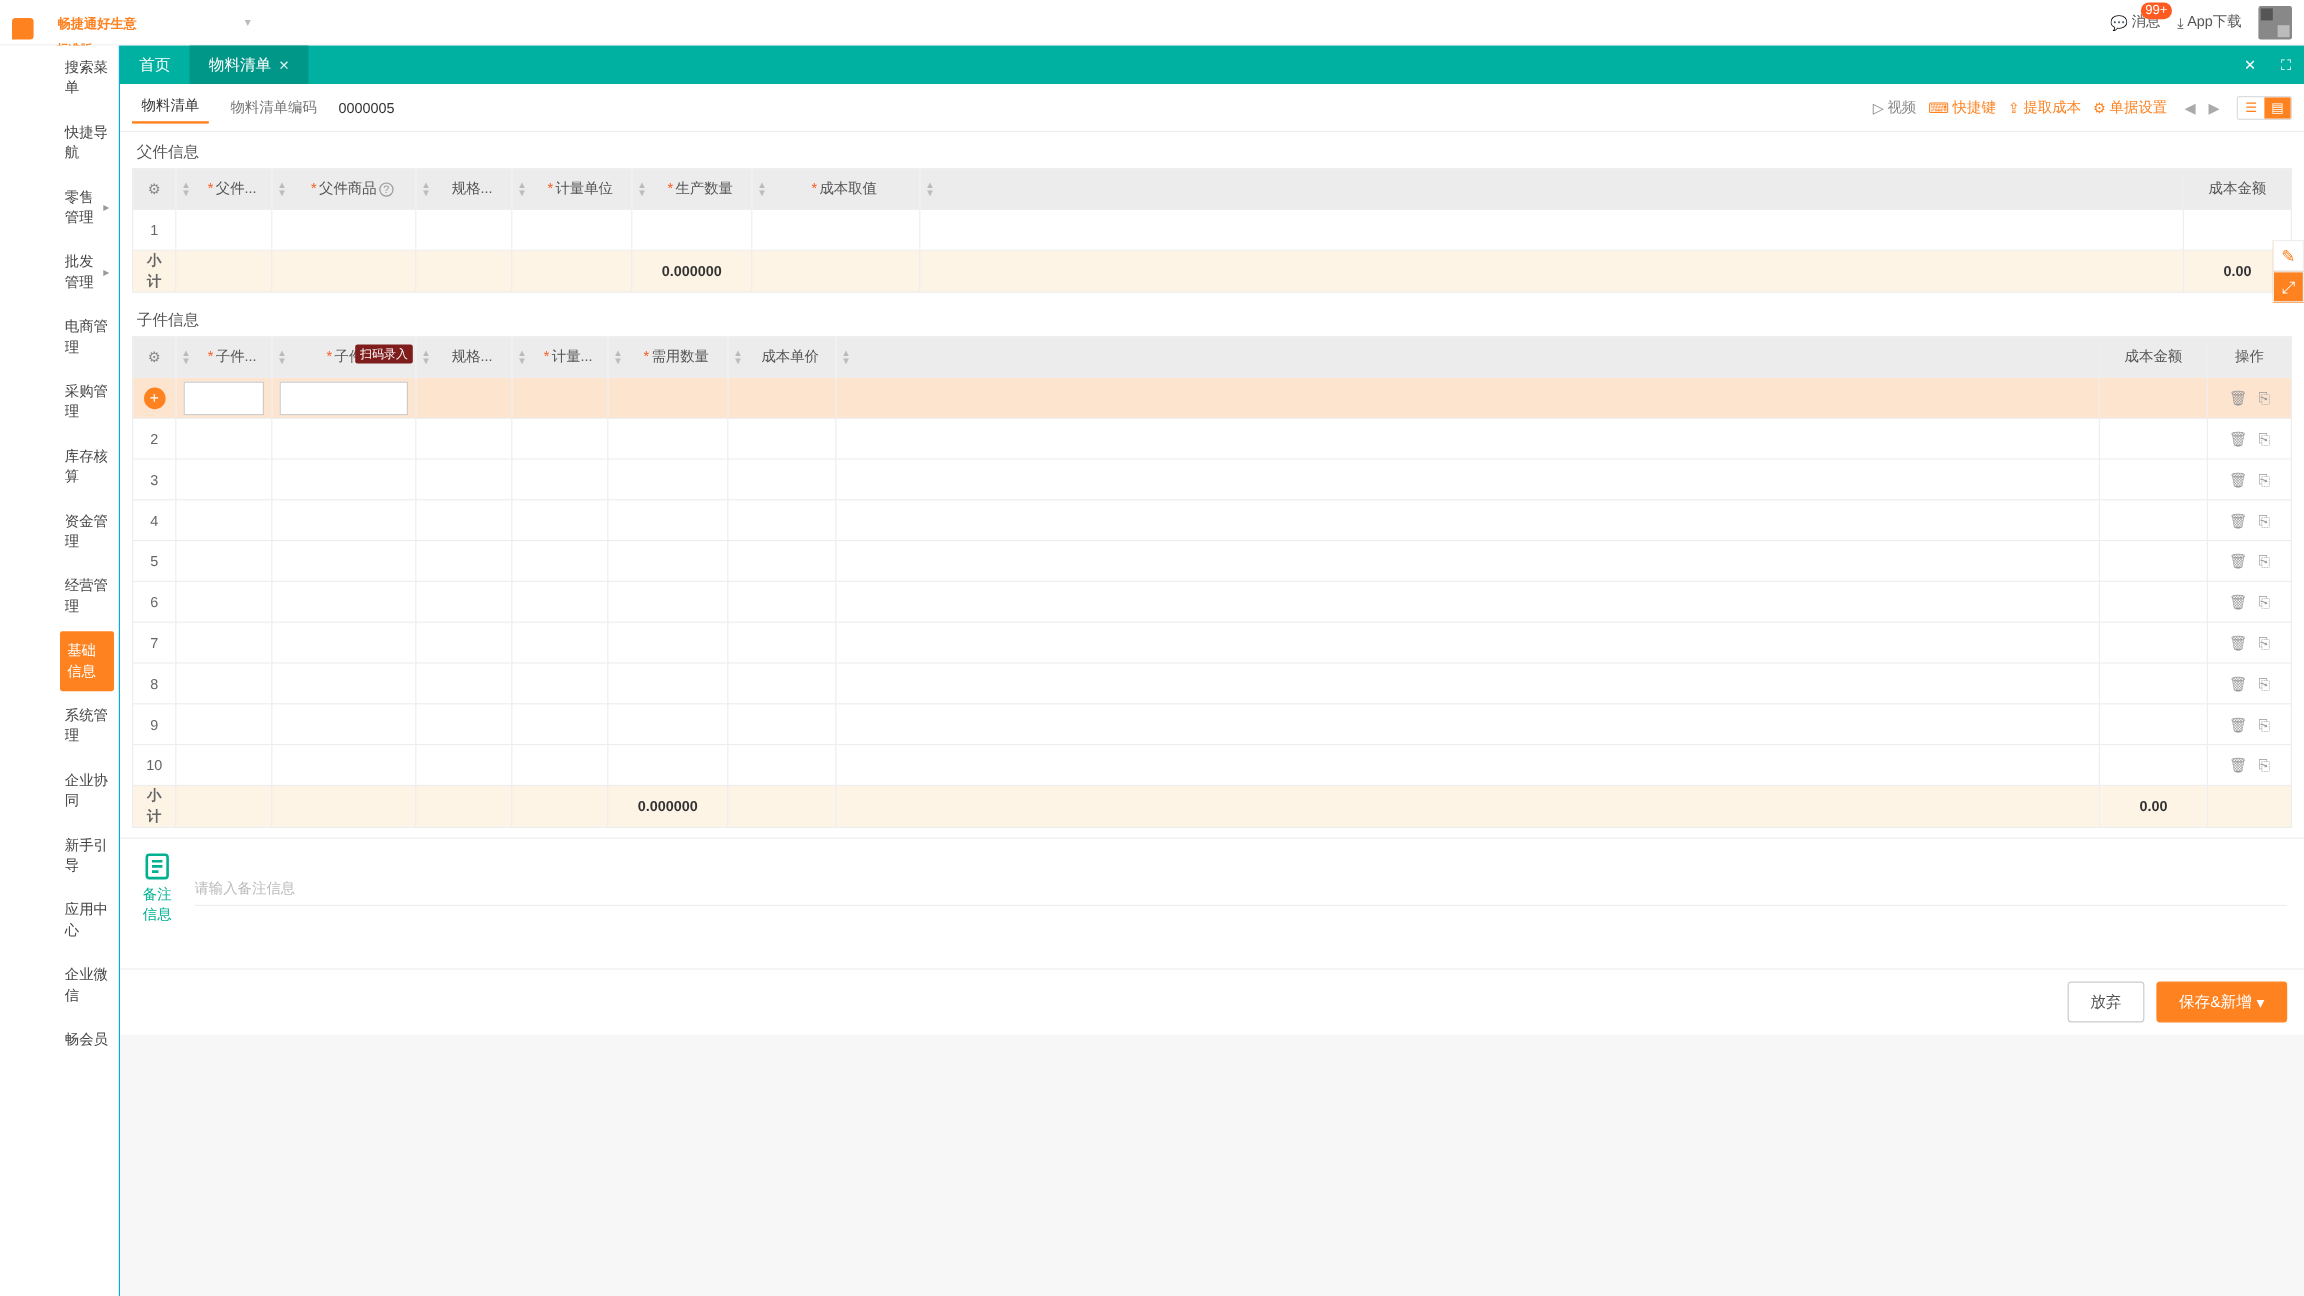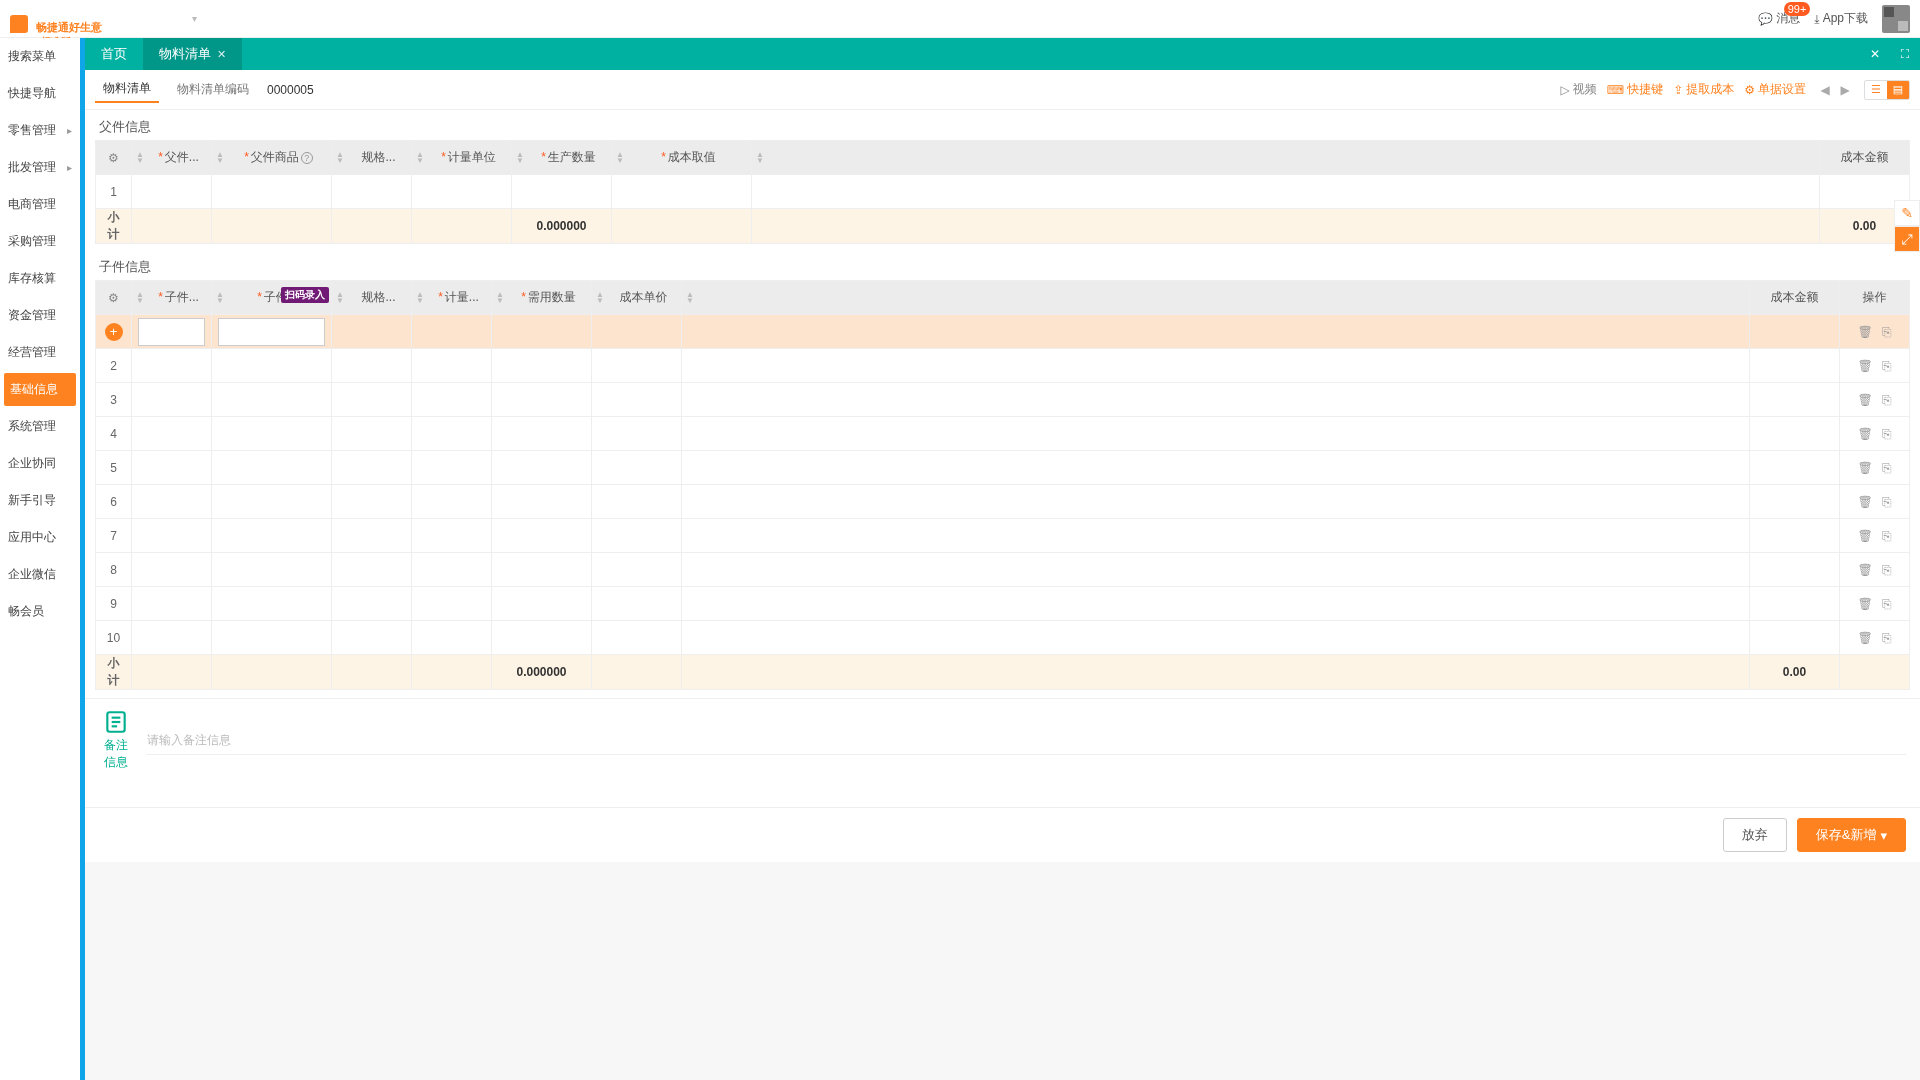--- a/index.html
+++ b/index.html
@@ -1,32 +1,32 @@
 <!DOCTYPE html>
 <html><head>
 <meta charset="utf-8">
 <style>
 * { box-sizing: border-box; margin: 0; padding: 0; }
 body { font-family: "Microsoft YaHei", Arial, sans-serif; font-size: 12px; color: #333; background: #fff; overflow: hidden; }
 .topbar { height: 38px; display: flex; align-items: center; padding: 0 10px; border-bottom: 1px solid #eee; }
 .logo { display: flex; align-items: center; gap: 4px; color: #ff8220; font-weight: bold; font-size: 11px; flex-direction: column; line-height: 1; }
-.logo-row { display: flex; align-items: flex-end; gap: 8px; margin-top: 24px; }
+.logo-row { display: flex; align-items: flex-start; gap: 20px; margin-top: 24px; }
 .logo-mark { width: 18px; height: 18px; background: #ff8220; border-radius: 3px 3px 3px 0; }
 .logo-sub { font-size: 10px; }
 .company { margin-left: 20px; color: #999; display: flex; align-items: center; gap: 70px; cursor: pointer; }
 .chev { font-size: 10px; color: #bbb; }
 .topbar-spacer { flex: 1; }
 .topbar-right { display: flex; align-items: center; gap: 14px; color: #555; }
 .topbar-right .item { display: flex; align-items: center; gap: 3px; cursor: pointer; position: relative; }
 .badge { position: absolute; top: -8px; right: -10px; background: #ff5a20; color: #fff; border-radius: 8px; padding: 0 4px; font-size: 11px; line-height: 14px; }
 .avatar { width: 28px; height: 28px; background: #888; border-radius: 2px; position: relative; overflow: hidden; }
 .avatar::before { content: ""; position: absolute; left: 2px; top: 2px; width: 10px; height: 10px; background: #555; }
 .avatar::after { content: ""; position: absolute; right: 2px; bottom: 2px; width: 10px; height: 10px; background: #bbb; }
 .layout { display: flex; height: calc(100vh - 38px); }
-.sidebar { width: 85px; background: #fff; border-right: 5px solid #0ea5e9; overflow-y: auto; }
+.sidebar { width: 100px; background: #fff; border-right: 1px solid #0ea5e9; overflow-y: auto; padding-left: 46px; }
 .sidebar .sitem { padding: 10px 8px; font-size: 12px; color: #444; text-align: left; cursor: pointer; display: flex; align-items: center; justify-content: space-between; }
 .sidebar .sitem.active { background: #ff8220; color: #fff; border-radius: 2px; margin: 2px 4px; padding: 8px 6px; }
 .sidebar .expand { font-size: 10px; color: #999; }
 .main { flex: 1; display: flex; flex-direction: column; min-width: 0; }
 .tabs { background: #00b0a0; height: 32px; display: flex; align-items: stretch; color: #fff; position: relative; }
 .tab { padding: 0 16px; display: flex; align-items: center; gap: 6px; cursor: pointer; font-size: 13px; }
 .tab.active { background: #009688; }
 .tab .close { font-size: 11px; opacity: .85; }
 .tabs-right { margin-left: auto; display: flex; align-items: center; }
 .tabs-right .tbtn { width: 30px; display: flex; align-items: center; justify-content: center; cursor: pointer; }
@@ -55,21 +55,21 @@
 .req::before { content: "*"; color: #ff5a20; margin-right: 2px; }
 .sorter { position: absolute; left: 4px; top: 50%; transform: translateY(-50%); font-size: 8px; color: #bbb; line-height: 6px; }
 .sorter::before { content: "▲"; display: block; }
 .sorter::after { content: "▼"; display: block; }
 .subtotal td { background: #fdf4e6; font-weight: bold; color: #333; }
 .numr { text-align: center; padding-right: 10px; }
 .actcol { width: 70px; text-align: center; color: #999; }
 .actcol span { cursor: pointer; margin: 0 3px; }
 .childhl td { background: #fde4cf; }
 .addbtn { width: 18px; height: 18px; background: #ff8220; color: #fff; border-radius: 50%; display: inline-flex; align-items: center; justify-content: center; font-size: 13px; line-height: 1; }
-.scanbadge { position: absolute; right: 2px; top: 6px; background: #701a75; color: #fff; font-size: 10px; padding: 1px 4px; border-radius: 2px; font-weight: bold; }
+.scanbadge { position: absolute; right: 2px; top: 6px; background: #7f1d1d; color: #fff; font-size: 10px; padding: 1px 4px; border-radius: 2px; }
 .inputcell { border: 1px solid #ccc; background: #fff; height: 28px; width: 100%; }
 .remark-row { display: flex; align-items: center; gap: 14px; padding: 10px 14px; margin: 8px 0 0; background: #fff; border-top: 1px solid #eee; }
 .remark-icon { width: 34px; text-align: center; color: #00b090; }
 .remark-icon svg { display: block; margin: 0 auto 2px; }
 .remark-input { flex: 1; border: none; border-bottom: 1px solid #eee; height: 30px; outline: none; font-size: 12px; color: #333; }
 .remark-input::placeholder { color: #bbb; }
 .footer { position: sticky; bottom: 0; background: #fff; border-top: 1px solid #eee; padding: 10px 14px; display: flex; justify-content: flex-end; gap: 10px; margin-top: 26px; }
 .btn { padding: 7px 18px; border-radius: 3px; cursor: pointer; font-size: 13px; border: 1px solid #ccc; background: #fff; color: #555; }
 .btn.primary { background: #ff8220; border-color: #ff8220; color: #fff; display: flex; align-items: center; gap: 4px; }
 .float-tools { position: fixed; right: 0; top: 200px; display: flex; flex-direction: column; }

